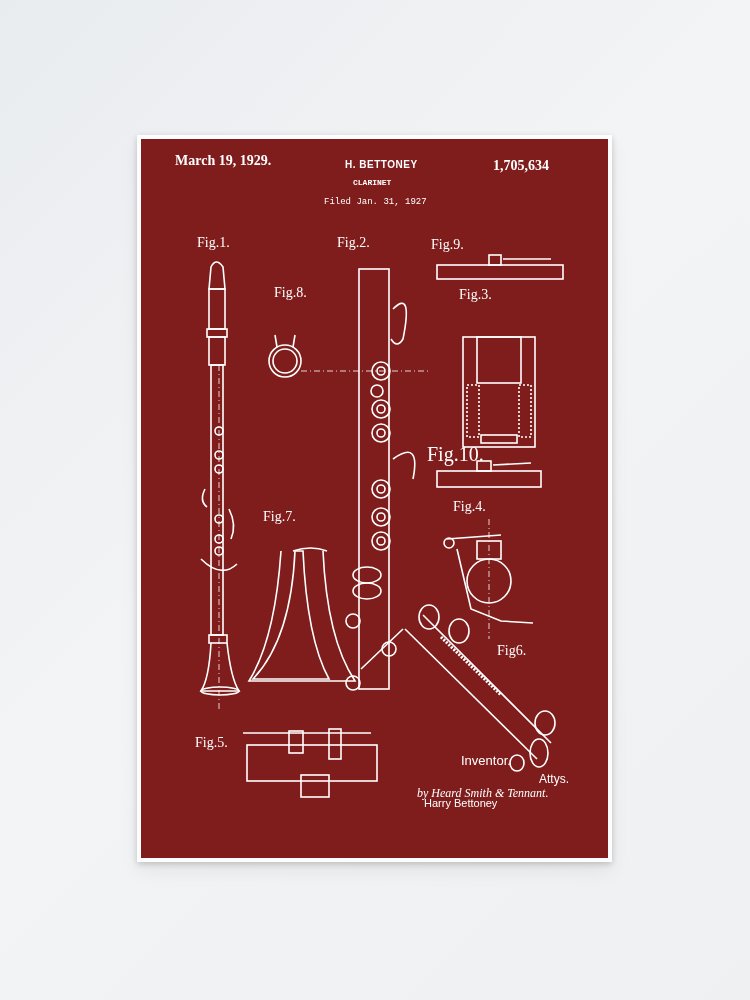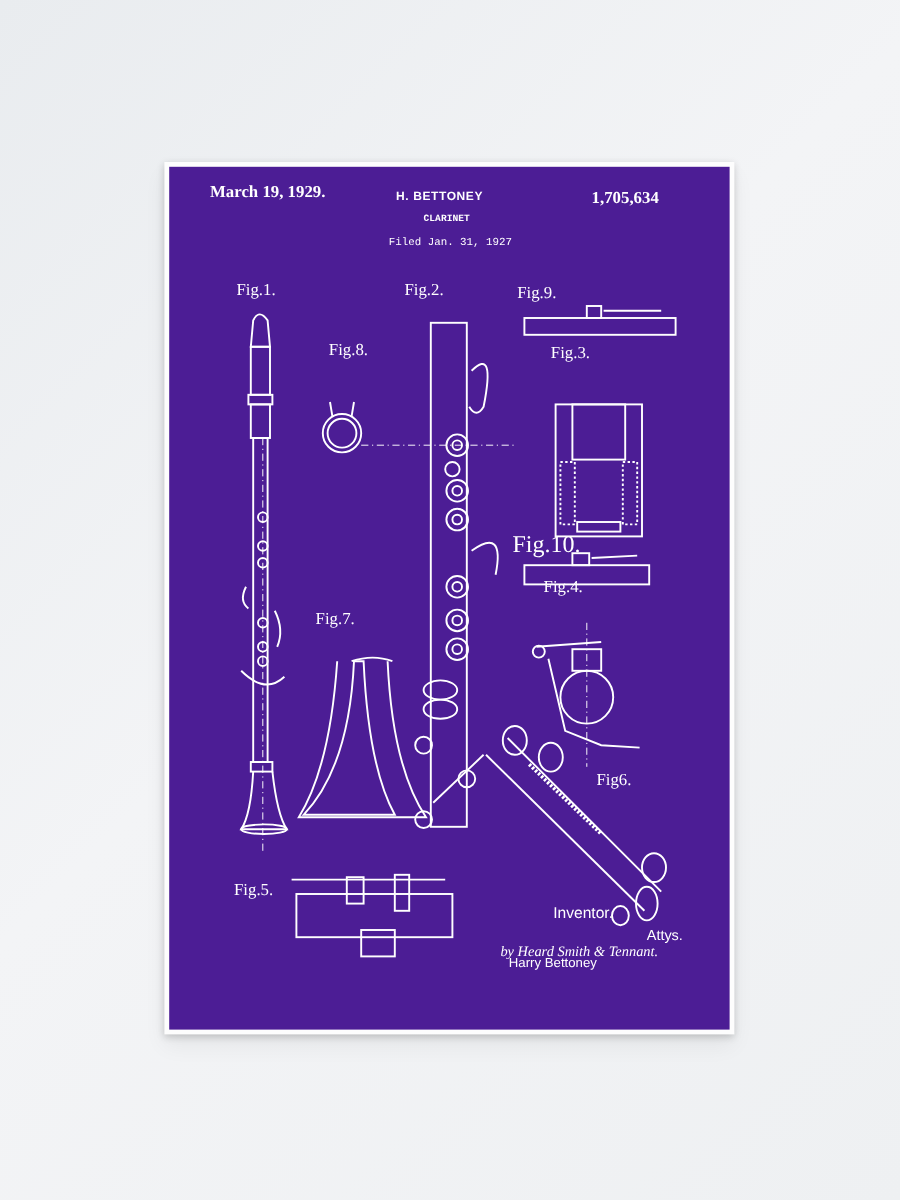--- a/index.html
+++ b/index.html
@@ -1,21 +1,21 @@
 <!DOCTYPE html>
 <html><head>
 <meta charset="utf-8">
 <style>
   html,body{margin:0;padding:0;}
   body{width:750px;height:1000px;overflow:hidden;background:linear-gradient(135deg,#e9ecef 0%,#f3f4f6 45%,#eef0f2 100%);position:relative;font-family:"Liberation Sans",sans-serif;}
   .poster{position:absolute;left:137px;top:135px;width:475px;height:727px;background:#fdfdfd;box-shadow:0 2px 6px rgba(0,0,0,0.18),0 10px 18px rgba(0,0,0,0.06);}
-  .sheet{position:absolute;left:4px;top:4px;right:4px;bottom:4px;background:#4c1d95;overflow:hidden;}
+  .sheet{position:absolute;left:4px;top:4px;right:4px;bottom:4px;background:#7f1d1d;overflow:hidden;}
   .txt{position:absolute;color:#fff;white-space:nowrap;}
   .date{left:34px;top:14px;font-family:"Liberation Serif",serif;font-weight:bold;font-size:14px;}
-  .inventor-h{left:189px;top:20px;font-weight:bold;font-size:10px;letter-spacing:0.5px;}
+  .inventor-h{left:204px;top:20px;font-weight:bold;font-size:10px;letter-spacing:0.5px;}
   .title{left:212px;top:39px;font-family:"Liberation Mono",monospace;font-weight:bold;font-size:8px;}
   .filed{left:183px;top:58px;font-family:"Liberation Mono",monospace;font-size:9px;}
   .patno{left:352px;top:19px;font-family:"Liberation Serif",serif;font-weight:bold;font-size:14px;}
   .fig{font-family:"Liberation Serif",serif;font-size:14px;}
   .sig1{left:320px;top:614px;font-size:13px;}
   .sig2{left:283px;top:658px;font-size:11px;}
   .sig3{left:276px;top:647px;font-family:"Liberation Serif",serif;font-style:italic;font-size:12px;}
   .sig4{left:398px;top:633px;font-size:12px;}
   svg.draw{position:absolute;left:0;top:0;}
 </style>
@@ -27,21 +27,21 @@
 
     <div class="txt date">March 19, 1929.</div>
     <div class="txt inventor-h">H. BETTONEY</div>
     <div class="txt title">CLARINET</div>
     <div class="txt filed">Filed Jan. 31, 1927</div>
     <div class="txt patno">1,705,634</div>
 
     <div class="txt fig" style="left:56px;top:96px;">Fig.1.</div>
     <div class="txt fig" style="left:196px;top:96px;">Fig.2.</div>
     <div class="txt fig" style="left:318px;top:148px;">Fig.3.</div>
-    <div class="txt fig" style="left:312px;top:343px;">Fig.4.</div>
+    <div class="txt fig" style="left:312px;top:360px;">Fig.4.</div>
     <div class="txt fig" style="left:54px;top:596px;">Fig.5.</div>
     <div class="txt fig" style="left:356px;top:504px;">Fig6.</div>
     <div class="txt fig" style="left:122px;top:370px;">Fig.7.</div>
     <div class="txt fig" style="left:116px;top:146px;margin-left:17px;">Fig.8.</div>
     <div class="txt fig" style="left:290px;top:98px;">Fig.9.</div>
     <div class="txt fig" style="left:286px;top:304px;font-size:20px;">Fig.10.</div>
 
     <svg class="draw" width="467" height="719" viewBox="0 0 467 719" fill="none" stroke="#ffffff" stroke-width="1.6">
 
       <g>

